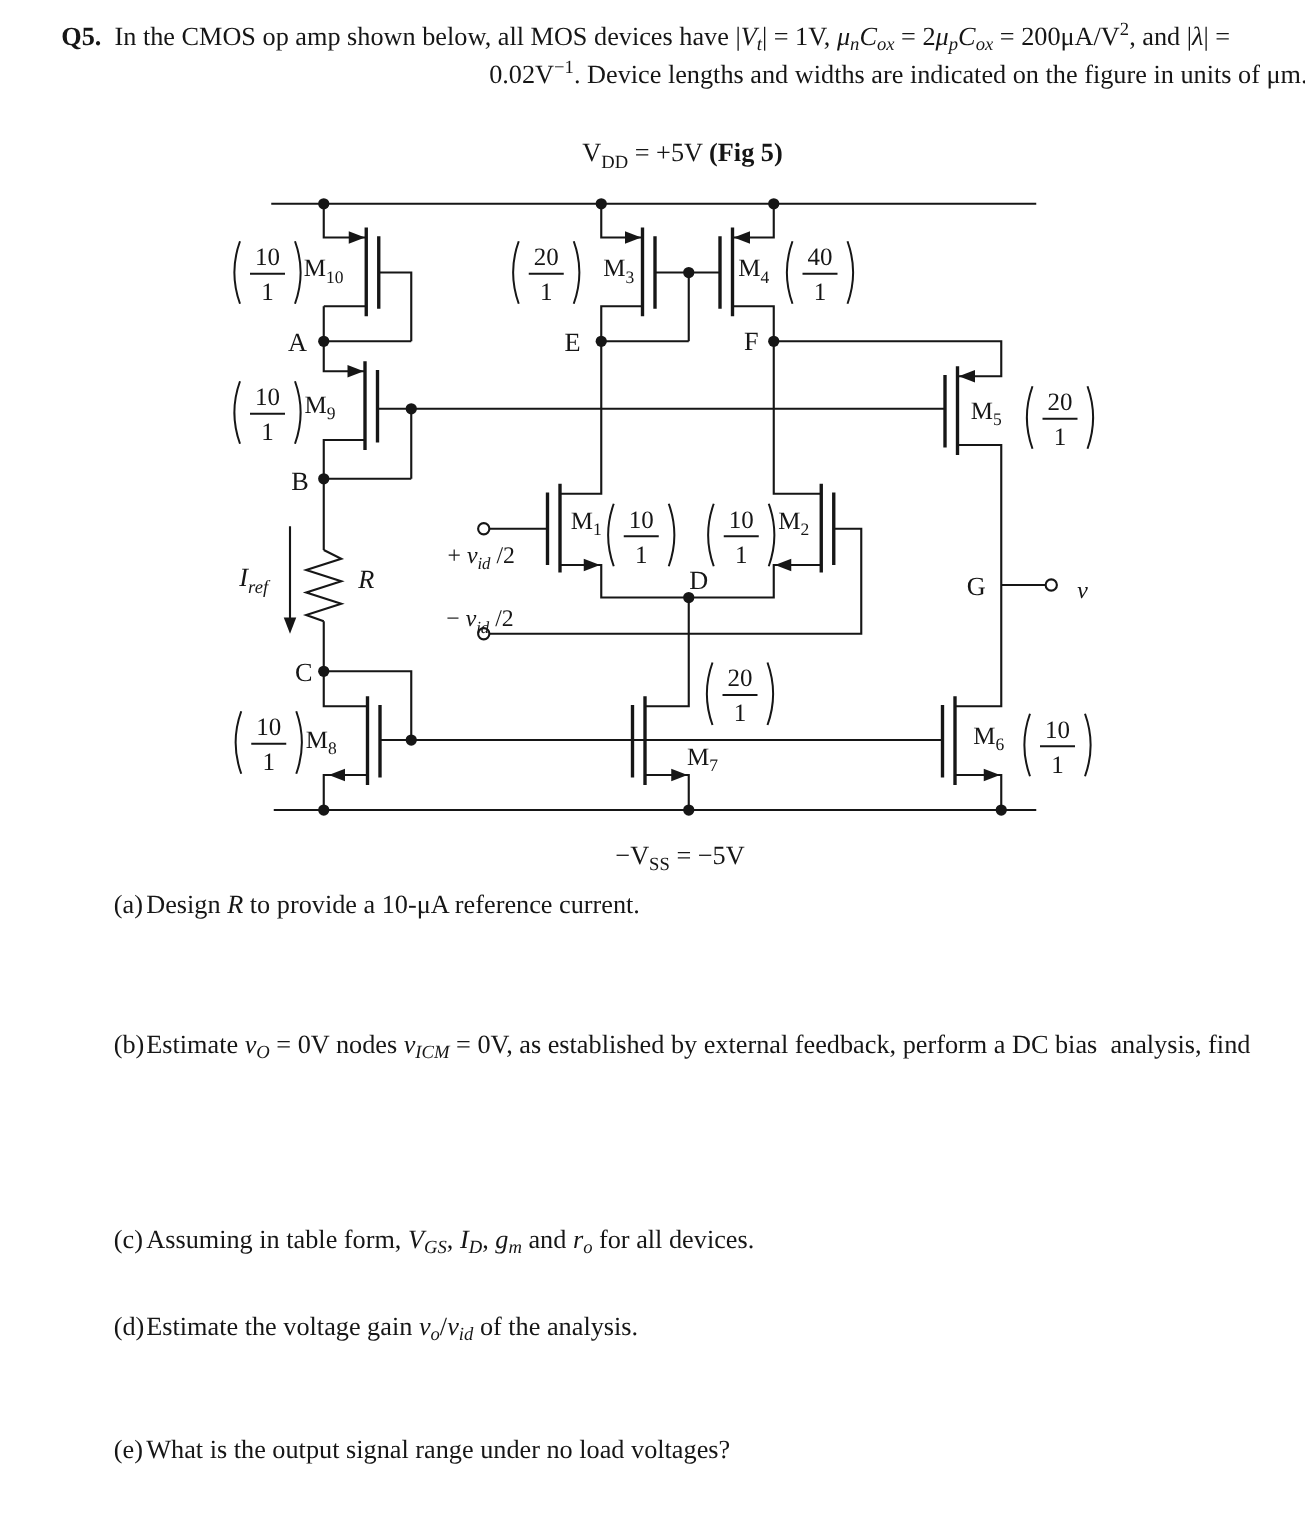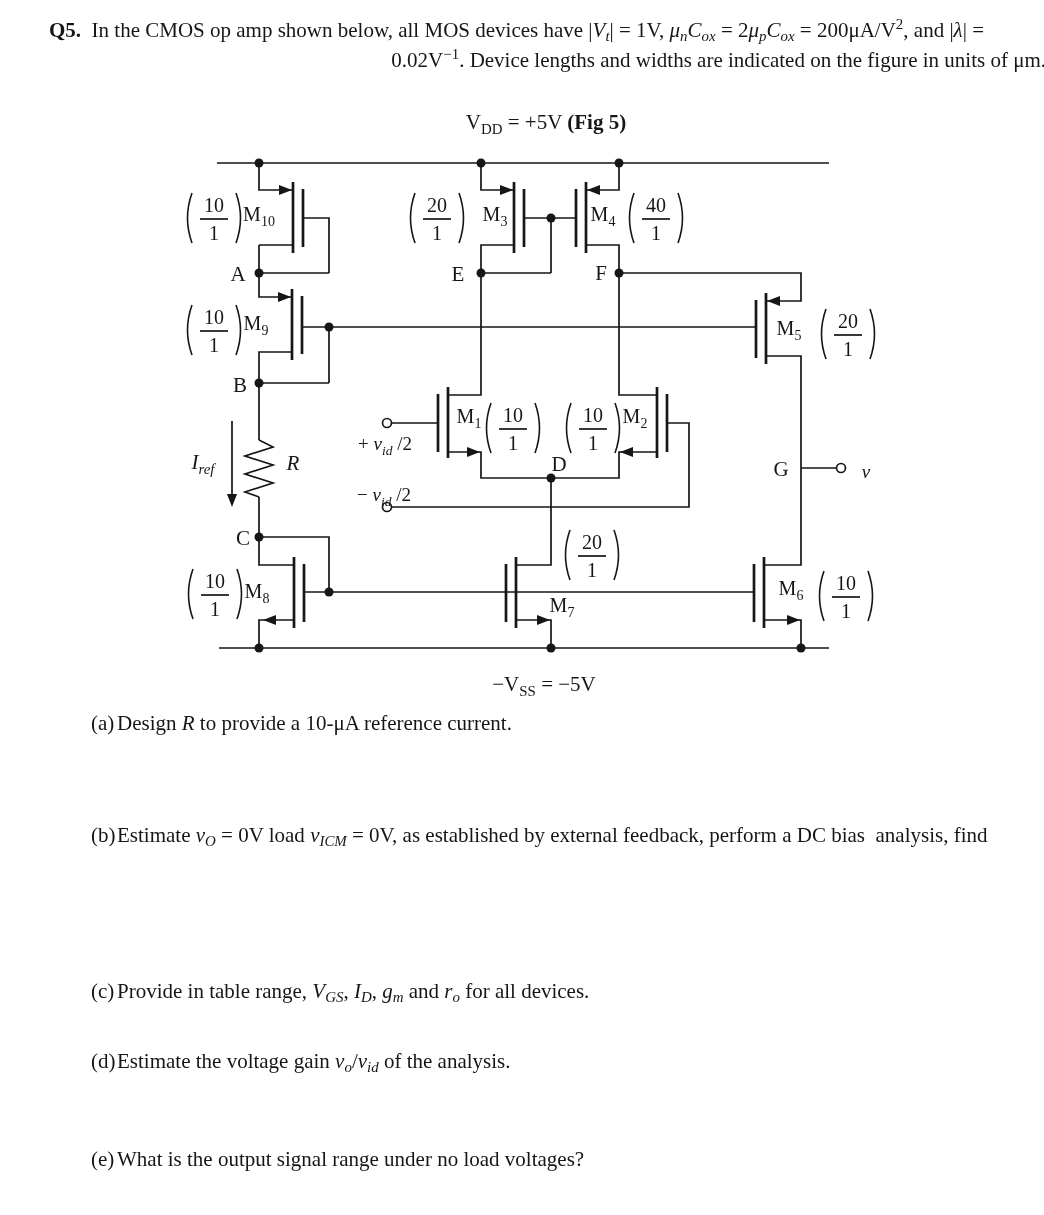--- a/index.html
+++ b/index.html
@@ -266,25 +266,25 @@
       </g>
     </g>
   </svg>
 
   <div class="abs txt q" style="left:67px;top:708px;width:950px;">
     <span class="qlabel">(a)</span>
     <span class="qbody"><span>Design </span><span class="seg-i">R</span><span> to provide a 10-μA reference current.</span></span>
   </div>
   <div class="abs txt q" style="left:67px;top:820px;width:950px;">
     <span class="qlabel">(b)</span>
-    <span class="qbody"><span>Estimate </span><span class="seg-i">v</span><span class="seg-subi">O</span><span> = 0V load </span><span class="seg-i">v</span><span class="seg-subi">ICM</span><span> = 0V, as established by external feedback, perform a DC bias  analysis, find</span><br></span>
+    <span class="qbody"><span>Estimate </span><span class="seg-i">v</span><span class="seg-subi">O</span><span> = 0V nodes </span><span class="seg-i">v</span><span class="seg-subi">ICM</span><span> = 0V, as established by external feedback, perform a DC bias  analysis, find</span><br></span>
   </div>
   <div class="abs txt q" style="left:67px;top:976px;width:950px;">
     <span class="qlabel">(c)</span>
-    <span class="qbody"><span>Provide in table range, </span><span class="seg-i">V</span><span class="seg-subi">GS</span><span>, </span><span class="seg-i">I</span><span class="seg-subi">D</span><span>, </span><span class="seg-i">g</span><span class="seg-subi">m</span><span> and </span><span class="seg-i">r</span><span class="seg-subi">o</span><span> for all devices.</span></span>
+    <span class="qbody"><span>Assuming in table form, </span><span class="seg-i">V</span><span class="seg-subi">GS</span><span>, </span><span class="seg-i">I</span><span class="seg-subi">D</span><span>, </span><span class="seg-i">g</span><span class="seg-subi">m</span><span> and </span><span class="seg-i">r</span><span class="seg-subi">o</span><span> for all devices.</span></span>
   </div>
   <div class="abs txt q" style="left:67px;top:1046px;width:950px;">
     <span class="qlabel">(d)</span>
     <span class="qbody"><span>Estimate the voltage gain </span><span class="seg-i">v</span><span class="seg-subi">o</span><span>/</span><span class="seg-i">v</span><span class="seg-subi">id</span><span> of the analysis.</span></span>
   </div>
   <div class="abs txt q" style="left:67px;top:1144px;width:950px;">
     <span class="qlabel">(e)</span>
     <span class="qbody"><span>What is the output signal range under no load voltages?</span></span>
   </div>
 

